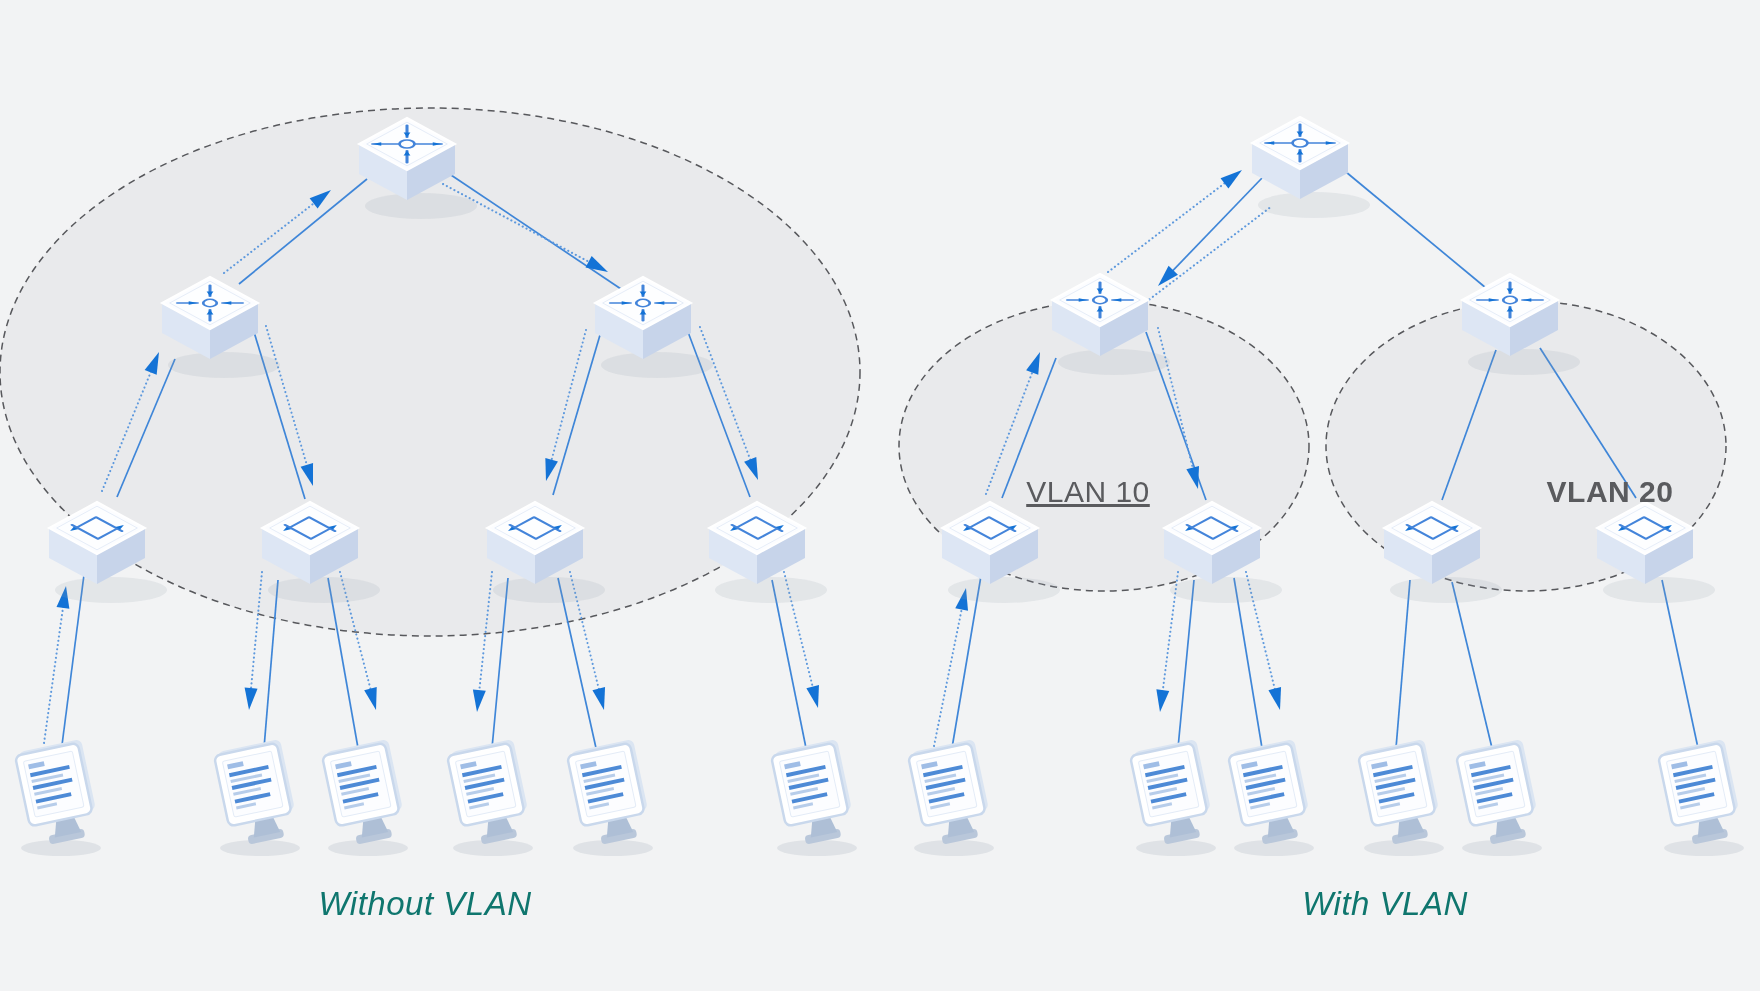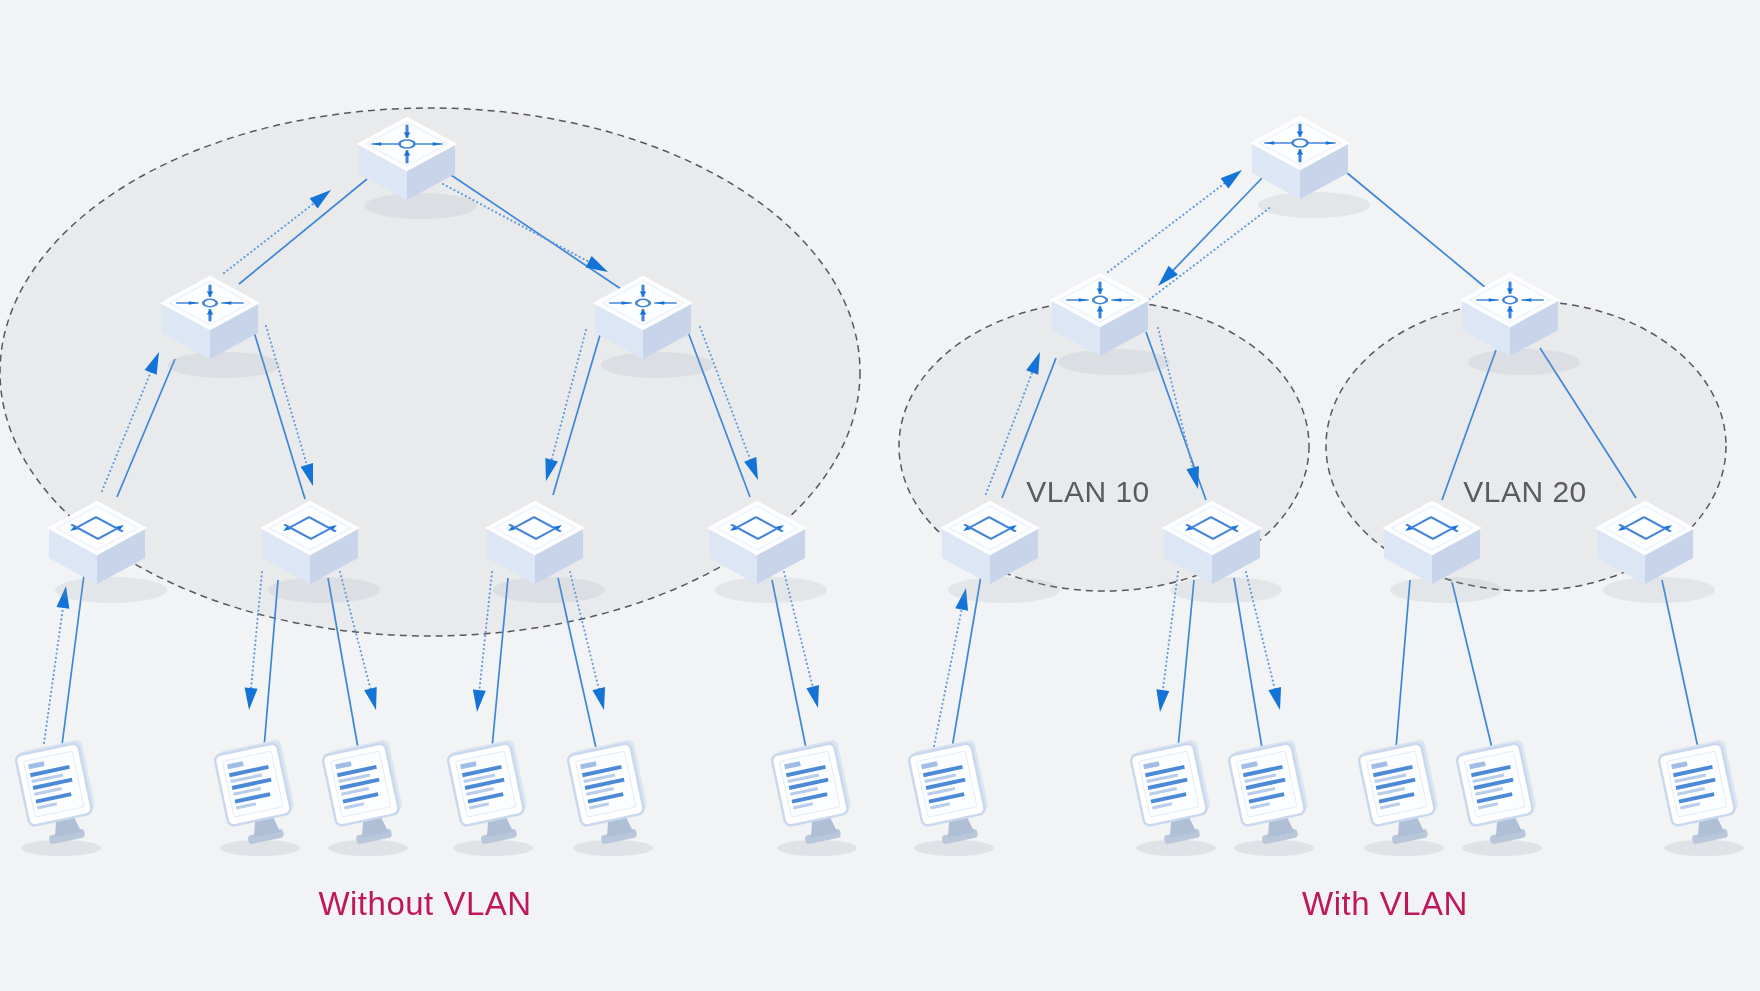--- a/index.html
+++ b/index.html
@@ -1,20 +1,20 @@
 <!DOCTYPE html>
 <html><head>
 <meta charset="utf-8">
 <style>
   html,body{margin:0;padding:0;}
   body{background:#f2f3f4;font-family:"Liberation Sans","DejaVu Sans",sans-serif;}
   .stage{position:relative;width:1760px;height:991px;background:#f2f3f4;overflow:hidden;}
   svg.scene{position:absolute;left:0;top:0;}
-  .caption{position:absolute;transform:translate(-50%,-50%);font-size:33px;color:#be185d;
-           white-space:nowrap;letter-spacing:0.5px;}
+  .caption{position:absolute;transform:translate(-50%,-50%);font-size:33px;color:#0f766e;
+           white-space:nowrap;letter-spacing:0.5px;font-style:italic;}
   .vlan-label{position:absolute;transform:translate(-50%,-50%);font-size:30px;color:#5a5b5e;
            white-space:nowrap;letter-spacing:0.5px;}
   .link-solid{stroke:#3f86d8;stroke-width:1.7;fill:none;}
   .link-dotted{stroke:#5e99dd;stroke-width:2.1;fill:none;stroke-dasharray:0.1 4.2;stroke-linecap:round;}
   .flow-arrow{fill:#1473d6;stroke:none;}
   .domain-ellipse{fill:#e9eaec;stroke:#57585c;stroke-width:1.5;stroke-dasharray:7 5;}
 </style>
 </head>
 <body>
 
@@ -505,15 +505,15 @@
             <rect x="-23" y="-9" width="40" height="4" fill="#4d8ad6"></rect>
             <rect x="-23" y="-2" width="28" height="3" fill="#b7cdea"></rect>
             <rect x="-23" y="5" width="36" height="4" fill="#4d8ad6"></rect>
             <rect x="-23" y="12" width="20" height="3" fill="#b7cdea"></rect>
           </g>
         </g>
       </g>
     </svg>
   <div class="caption" id="left-caption" style="left: 425px; top: 904px;">Without VLAN</div>
   <div class="caption" id="right-caption" style="left: 1368px; top: 904px; margin-left: 17px;">With VLAN</div>
-  <div class="vlan-label" id="vlan10-label" style="left: 1088px; top: 492px;">VLAN 10</div>
-  <div class="vlan-label" id="vlan20-label" style="left: 1525px; top: 492px;">VLAN 20</div>
+  <div class="vlan-label" id="vlan10-label" style="left: 1088px; top: 492px; text-decoration: underline;">VLAN 10</div>
+  <div class="vlan-label" id="vlan20-label" style="left: 1610px; top: 492px; font-weight: bold;">VLAN 20</div>
 </div>
 
 </body></html>

